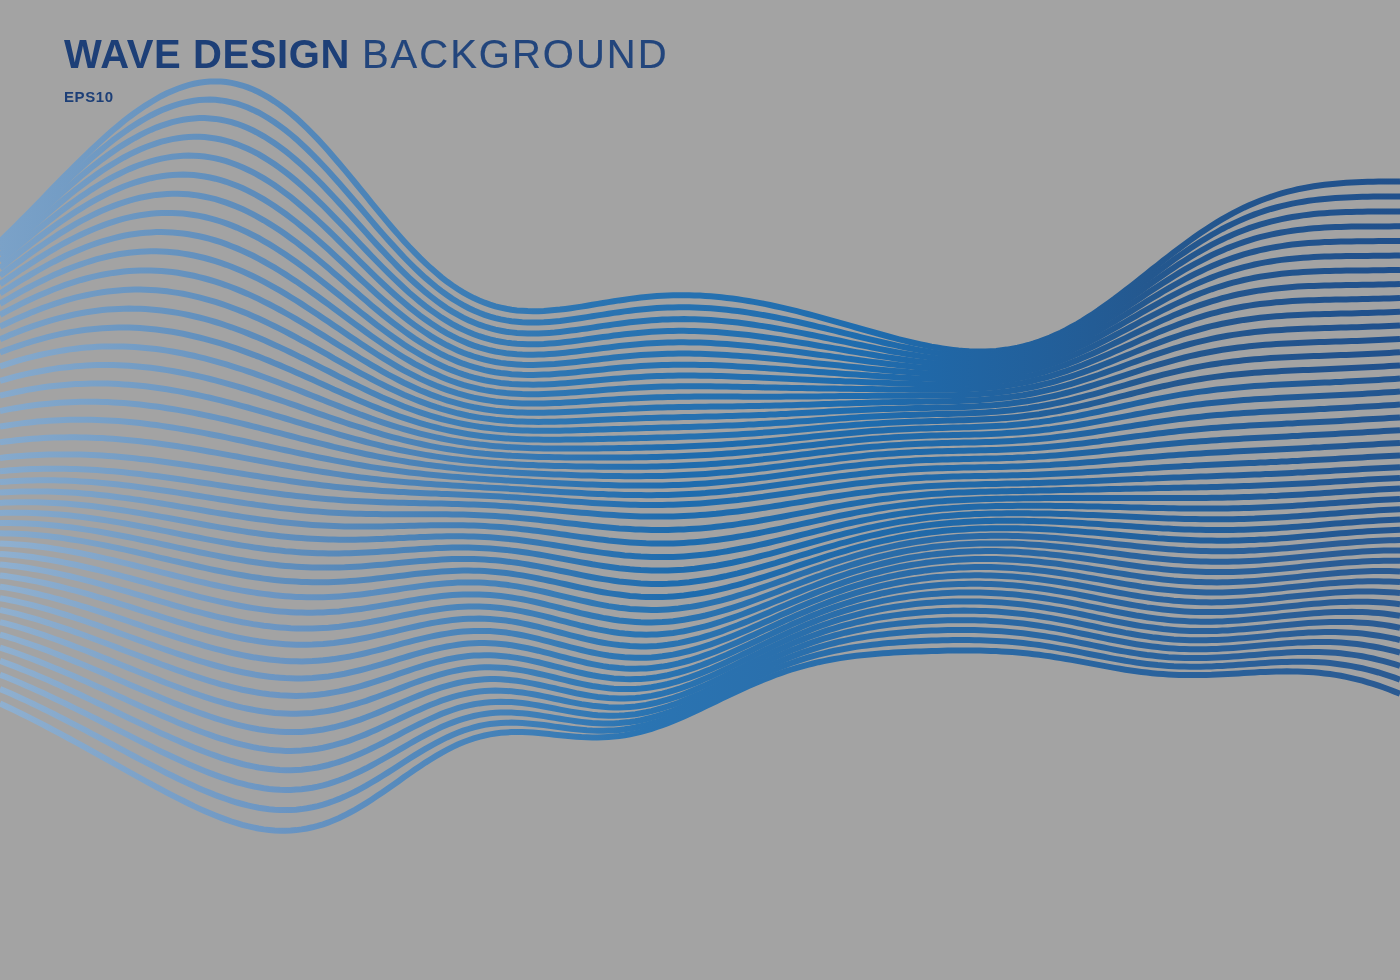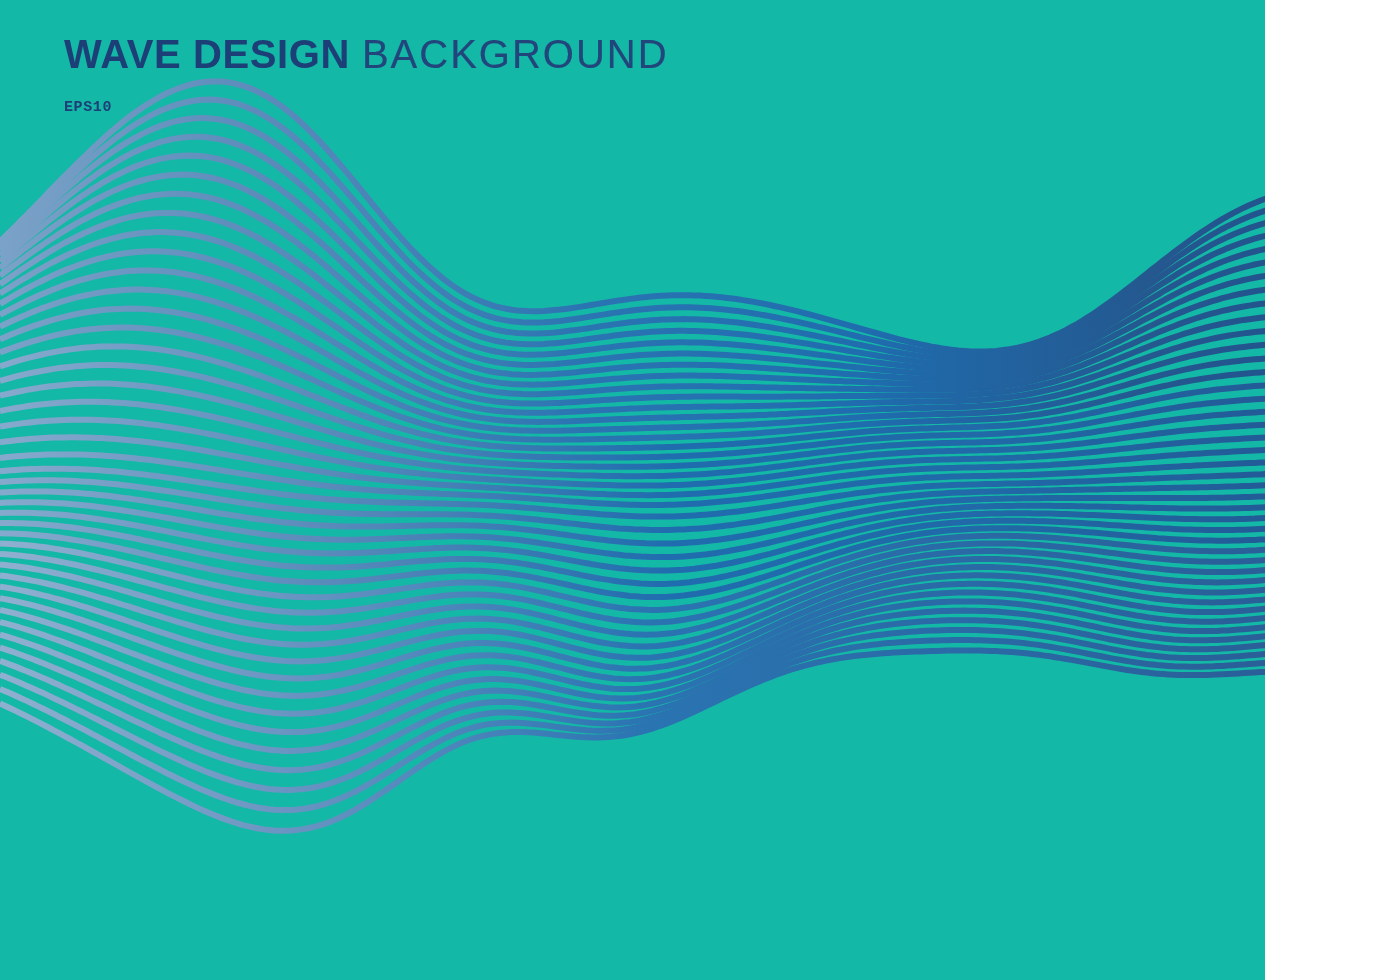--- a/index.html
+++ b/index.html
@@ -10,23 +10,23 @@
   }
   body {
     width: 1400px;
     height: 980px;
     overflow: hidden;
     font-family: "Liberation Sans", sans-serif;
     position: relative;
   }
   #artboard {
     position: relative;
-    width: 1265px;
+    width: 1400px;
     height: 980px;
-    background: #14b8a6;
+    background: #a3a3a3;
     overflow: hidden;
   }
   
   .heading-block {
     position: absolute;
     left: 64px;
     top: 34px;
     z-index: 5;
     user-select: none;
   }
@@ -48,22 +48,22 @@
     font-weight: 300;
     font-size: 40px;
     letter-spacing: 2.0px;
     color: #22457c;
     display: inline;
     vertical-align: baseline;
     margin-left: 12px;
     -webkit-text-stroke: 0.15px #22457c;
   }
   .subtitle {
-    margin-top: 25px;
-    font-family: Liberation Mono, monospace;
+    margin-top: 14px;
+    font-family: Liberation Sans, sans-serif;
     font-weight: 700;
     font-size: 15px;
     letter-spacing: 0.6px;
     color: #1d3f77;
     white-space: nowrap;
   }
   
   #wave-svg {
     position: absolute;
     left: 0;

